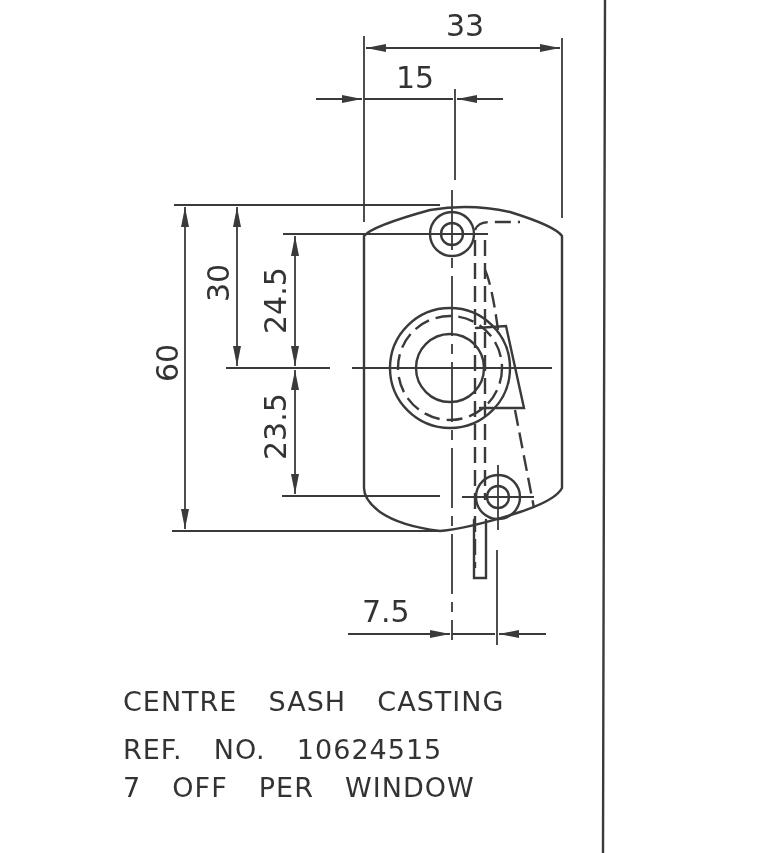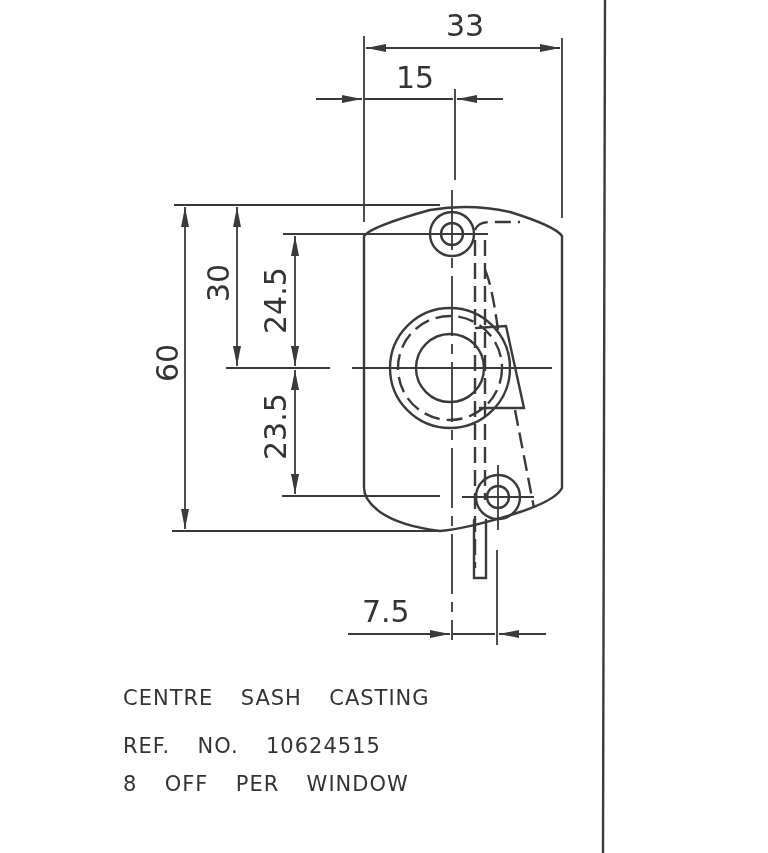--- a/index.html
+++ b/index.html
@@ -5,21 +5,21 @@
   html, body { margin: 0; padding: 0; background: #ffffff; }
   body { width: 768px; height: 853px; position: relative; overflow: hidden; }
   #drawing { position: absolute; left: 0; top: 0; }
   .ln { stroke: #3a3a3a; stroke-width: 2.4; fill: none; stroke-linecap: round; }
   .thin { stroke: #3a3a3a; stroke-width: 1.8; fill: none; }
   .dash { stroke: #3a3a3a; stroke-width: 2.4; fill: none; stroke-dasharray: 16 7; }
   .center { stroke: #3a3a3a; stroke-width: 1.8; fill: none; stroke-dasharray: 60 8 10 8; }
   .arrow { fill: #3a3a3a; }
   .dimtxt { font-family: "DejaVu Sans", sans-serif; font-size: 30px; fill: #333333; }
   .caption { position: absolute; left: 123px; font-family: "DejaVu Sans", sans-serif;
-             font-size: 21px; color: #333333; letter-spacing: 1px; word-spacing: 6px; white-space: pre; }
+             font-size: 27px; color: #333333; letter-spacing: 1px; word-spacing: 6px; white-space: pre; }
 </style>
 </head>
 <body>
 
 <svg id="drawing" width="768" height="853" viewBox="0 0 768 853" xmlns="http://www.w3.org/2000/svg">
 
   <line class="ln" x1="605" y1="0" x2="603" y2="853"></line>
 
   <g>
     <line class="thin" x1="364" y1="36" x2="364" y2="222"></line>
@@ -112,13 +112,13 @@
     <polygon class="arrow" points="450,634 430,630 430,638"></polygon>
     <line class="thin" x1="452" y1="634" x2="495" y2="634"></line>
     <line class="thin" x1="499" y1="634" x2="546" y2="634"></line>
     <polygon class="arrow" points="499,634 519,630 519,638"></polygon>
     <text class="dimtxt" x="362" y="622">7.5</text>
   </g>
 </svg>
 
 <div class="caption" style="top:686px;">CENTRE  SASH  CASTING</div>
 <div class="caption" style="top:734px;">REF.  NO.  10624515</div>
-<div class="caption" style="top:772px;">8  OFF  PER  WINDOW</div>
+<div class="caption" style="top:772px;">7  OFF  PER  WINDOW</div>
 
 </body></html>

